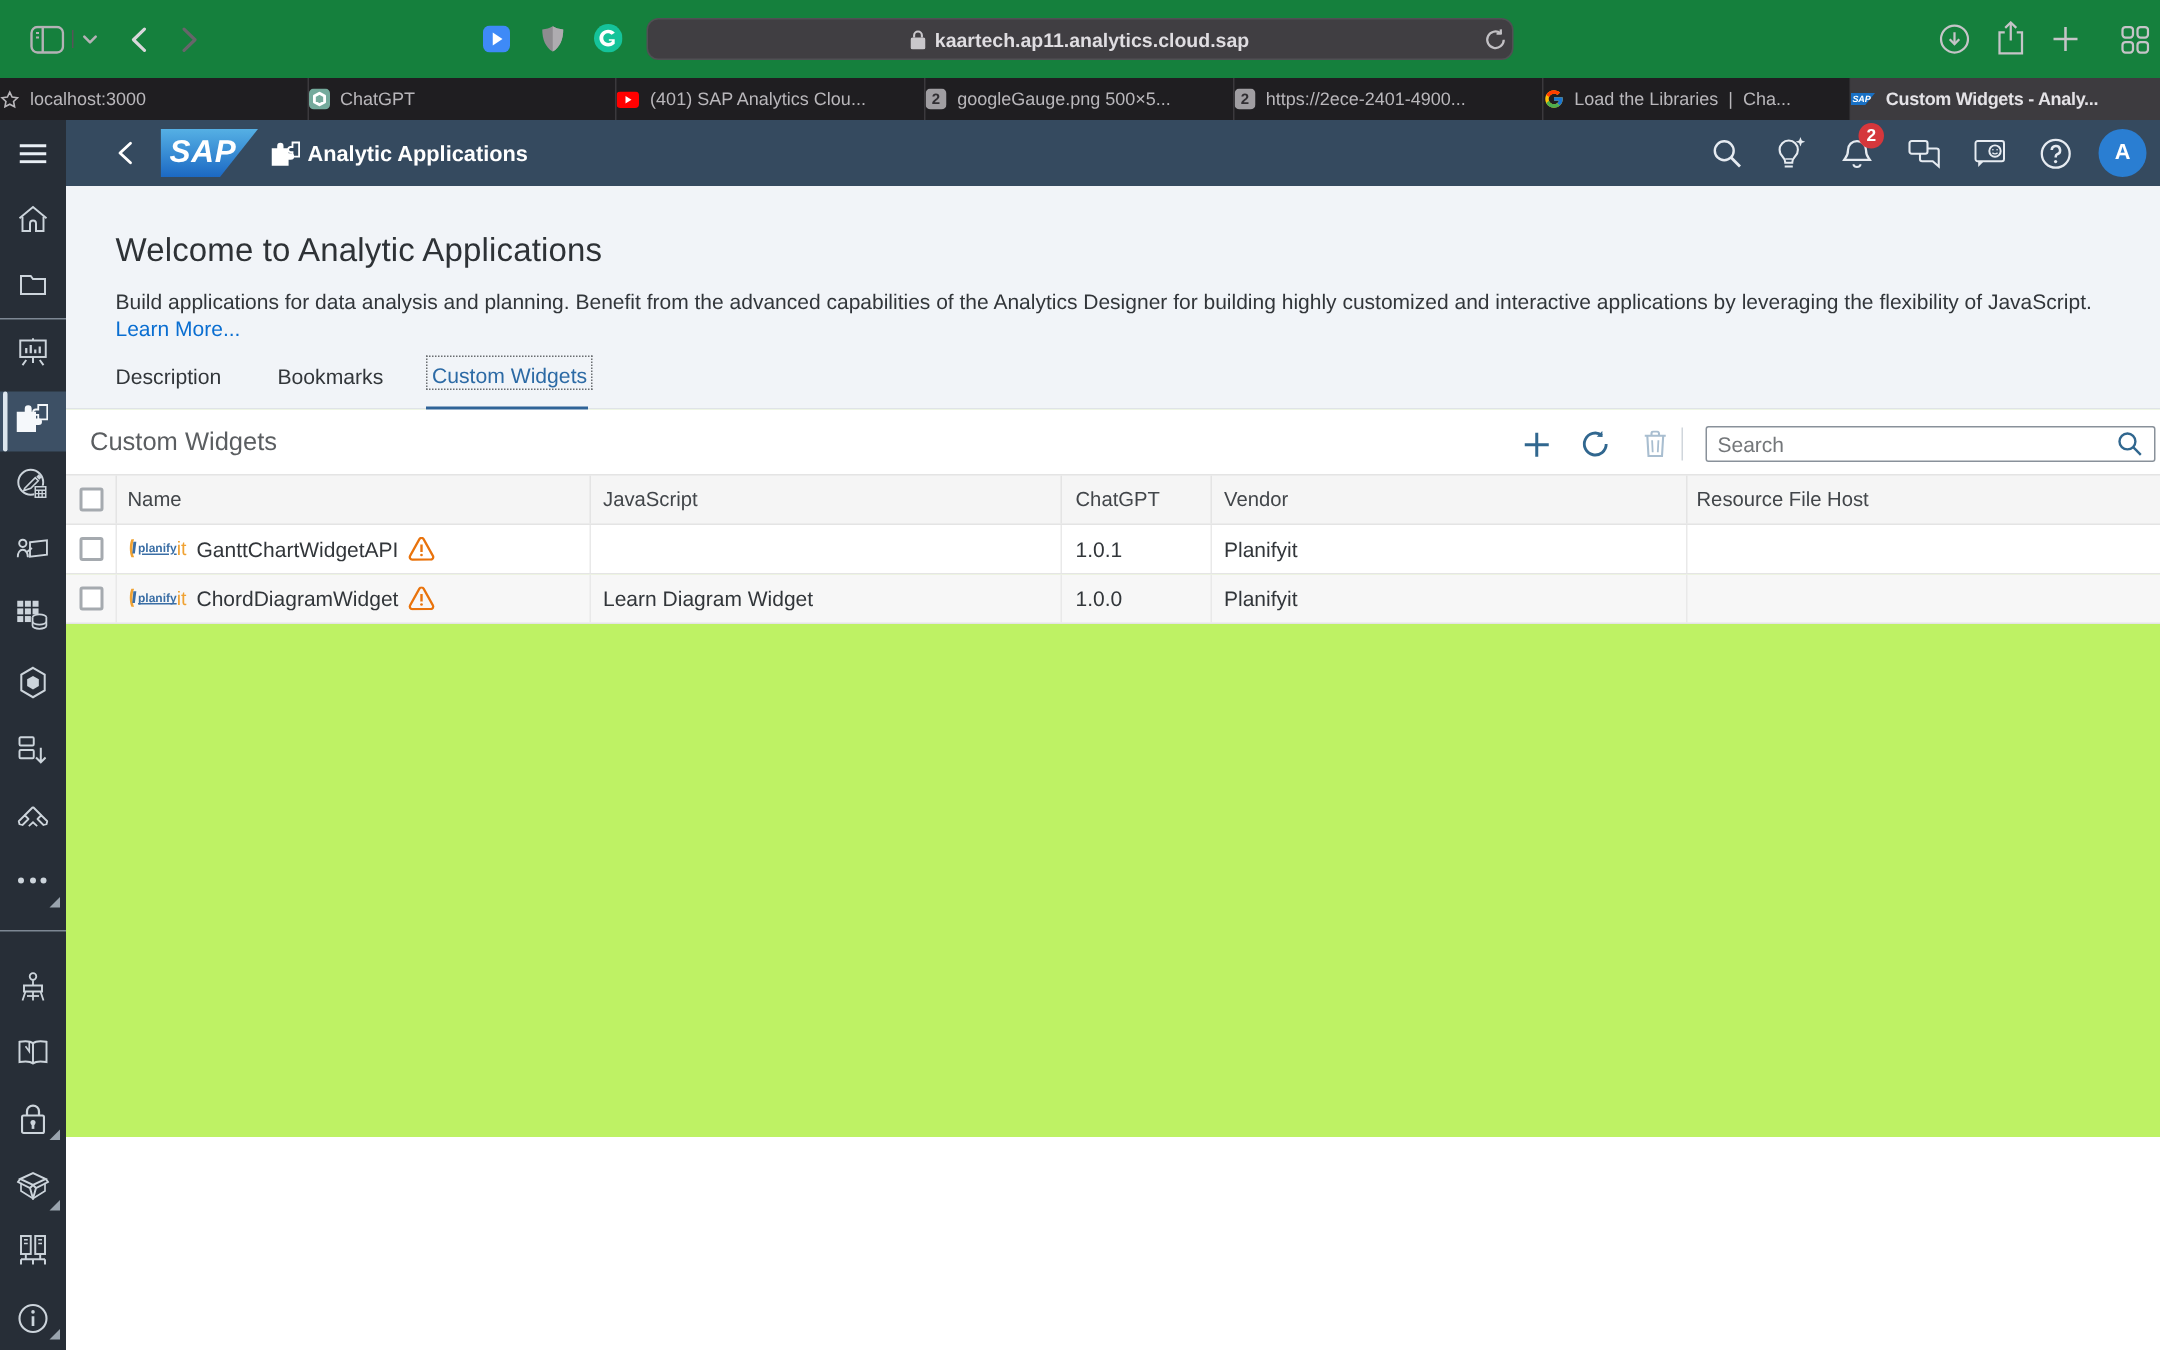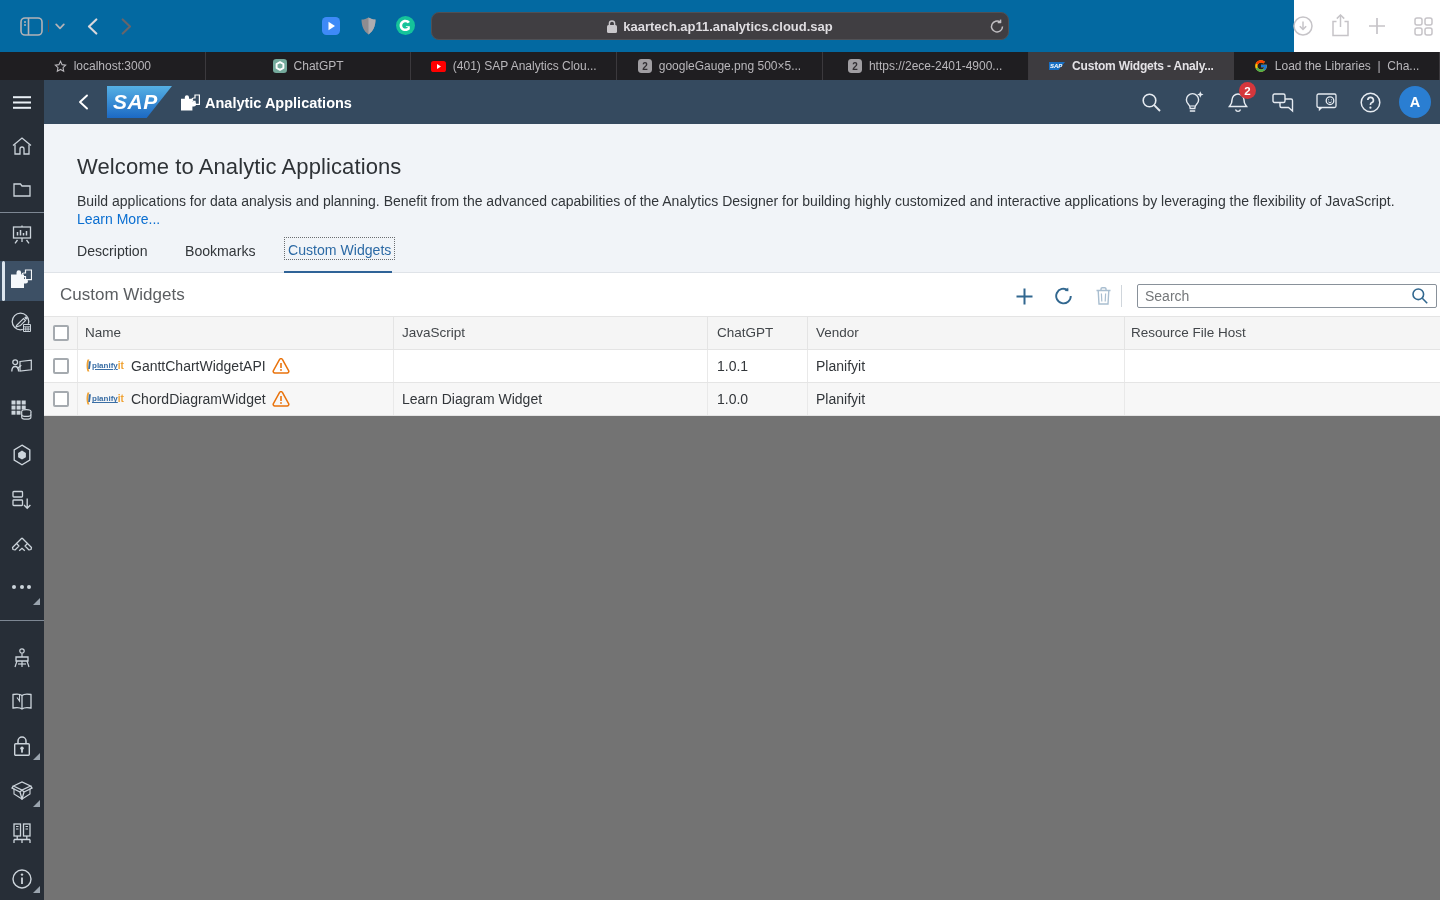--- a/index.html
+++ b/index.html
@@ -1,42 +1,42 @@
 <!DOCTYPE html>
 <html><head>
 <meta charset="utf-8">
 <style>
 * { margin:0; padding:0; box-sizing:border-box; }
 html,body { width:1440px; height:900px; overflow:hidden; font-family:"Liberation Sans", sans-serif; }
-.chrome-top { position:absolute; left:0; top:0; width:1294px; height:52px; background:#0369a1; }
+.chrome-top { position:absolute; left:0; top:0; width:1440px; height:52px; background:#15803d; }
 .tabbar { position:absolute; left:0; top:52px; width:1440px; height:28px; background:#1f1e21; display:flex; }
-.btab { width:205.71px; height:28px; display:flex; align-items:center; justify-content:center; color:#b9b7bb; font-size:12px; border-right:1px solid #3b393d; white-space:nowrap; overflow:hidden; }
+.btab { width:205.71px; height:28px; display:flex; align-items:center; color:#b9b7bb; font-size:12px; border-right:1px solid #3b393d; white-space:nowrap; overflow:hidden; }
 .btab.active { background:#3d3b3f; color:#e4e2e6; border-right:none; font-weight:bold; letter-spacing:-0.2px; }
 .btab .fav { margin-right:7px; flex:0 0 auto; display:flex; }
 .sac-header { position:absolute; left:0; top:80px; width:1440px; height:44px; background:#354a5f; }
 .ham-box { position:absolute; left:0; top:0; width:44px; height:44px; background:#272e37; }
 .sidebar { position:absolute; left:0; top:124px; width:44px; height:776px; background:#272e37; }
-.main { position:absolute; left:44px; top:124px; width:1396px; height:776px; background:#737373;padding-left:28px; }
+.main { position:absolute; left:44px; top:124px; width:1396px; height:634px; background:#bef264;padding-left:28px; }
 .welcome { position:absolute; left:0; top:0; width:1396px; height:149px; background:#f1f4f8; border-bottom:1px solid #dfe3e8; }
 .h1 { position:absolute; left:33px; top:30px; font-size:22px; color:#2e3236; letter-spacing:0.1px; }
 .para { position:absolute; left:33px; top:69px; font-size:14px; color:#32363a; }
 .learn { position:absolute; left:33px; top:87px; font-size:14px; color:#0a6ed1; }
 .tabs { position:absolute; left:0; top:111px; font-size:14.1px; width:100%; height:38px; }
 .toolbar { position:absolute; left:0; top:149px; width:1396px; height:42.5px; background:#fff; }
 .cw-title { position:absolute; left:16px; top:12px; font-size:17px; color:#5b5e61; }
 .tblhead { position:absolute; left:0; top:191.5px; width:1396px; height:34px; background:#f5f5f5; border-top:1px solid #e4e4e4; border-bottom:1px solid #e4e4e4; font-size:13.5px; color:#42464a; }
 .row { position:absolute; left:0; width:1396px; height:33.3px; background:#fff; border-bottom:1px solid #e5e5e5; font-size:14px; color:#32363a; }
 .vline { position:absolute; top:0; width:1px; height:100%; background:#e9e9e9; }
 .cell { position:absolute; top:0; height:100%; display:flex; align-items:center; }
 .cb { width:16px; height:16px; border:2px solid #a5aaaf; border-radius:2px; background:#fff; }
 .dot { width:4px; height:4px; border-radius:50%; background:#ccd4db; display:inline-block; }
 .corner { position:absolute; left:33px; width:0; height:0; border-left:7px solid transparent; border-bottom:7px solid #9aa4ae; }
 .plogo { display:inline-flex; align-items:center; width:34px; flex:0 0 34px; overflow:visible; white-space:nowrap; }
 .pl1 { color:#3a6ea5; font-weight:bold; font-size:8px; letter-spacing:0;text-decoration:underline; }
-.pl2 { color:#f0a232; font-weight:bold; font-size:10px; }
+.pl2 { color:#f0a232; font-weight:normal; font-size:13px; }
 
 </style>
 </head>
 <body>
 <div class="chrome-top">
 
   <svg width="23" height="19" viewBox="0 0 23 19" style="position:absolute;left:20;left:20px;top:17px" fill="none" stroke="#b4b2b6" stroke-width="1.6">
     <rect x="1" y="1" width="21" height="17" rx="4"></rect>
     <line x1="8.5" y1="1" x2="8.5" y2="18"></line>
     <line x1="4" y1="5" x2="6" y2="5" stroke-width="1.4"></line>
@@ -122,34 +122,34 @@
           <rect width="14" height="14" rx="3.4" fill="#a09ea2"></rect>
           <text x="7" y="10.6" font-size="10" font-family="Liberation Sans" font-weight="bold" fill="#312f33" text-anchor="middle">2</text>
         </svg>
       </span>googleGauge.png 500×5...</div>
   <div class="btab"><span class="fav">
         <svg width="14" height="14" viewBox="0 0 14 14">
           <rect width="14" height="14" rx="3.4" fill="#a09ea2"></rect>
           <text x="7" y="10.6" font-size="10" font-family="Liberation Sans" font-weight="bold" fill="#312f33" text-anchor="middle">2</text>
         </svg>
       </span>https://2ece-2401-4900...</div>
-  <div class="btab active"><span class="fav">
-        <svg width="16" height="8" viewBox="0 0 32 16">
-          <polygon points="0,0 32,0 19,16 0,16" fill="#1870c5"></polygon>
-          <text x="2" y="12.5" font-size="12" font-family="Liberation Sans" font-weight="bold" font-style="italic" fill="#fff">SAP</text>
-        </svg>
-      </span>Custom Widgets - Analy...</div>
   <div class="btab"><span class="fav">
         <svg width="14" height="14" viewBox="0 0 48 48">
           <path fill="#FFC107" d="M43.6 20H42V20H24v8h11.3C33.7 32.7 29.2 36 24 36c-6.6 0-12-5.4-12-12s5.4-12 12-12c3.1 0 5.8 1.2 8 3l5.7-5.7C34 6.1 29.3 4 24 4 13 4 4 13 4 24s9 20 20 20 20-9 20-20c0-1.3-.1-2.7-.4-4z"></path>
           <path fill="#FF3D00" d="M6.3 14.7l6.6 4.8C14.7 15.1 19 12 24 12c3.1 0 5.8 1.2 8 3l5.7-5.7C34 6.1 29.3 4 24 4 16.3 4 9.7 8.3 6.3 14.7z"></path>
           <path fill="#4CAF50" d="M24 44c5.2 0 9.9-2 13.4-5.2l-6.2-5.2C29.2 35.1 26.7 36 24 36c-5.2 0-9.6-3.3-11.3-8l-6.5 5C9.5 39.6 16.2 44 24 44z"></path>
           <path fill="#1976D2" d="M43.6 20H42V20H24v8h11.3c-.8 2.2-2.2 4.2-4.1 5.6l6.2 5.2C36.9 39.2 44 34 44 24c0-1.3-.1-2.7-.4-4z"></path>
         </svg>
       </span>Load the Libraries&nbsp;&nbsp;|&nbsp;&nbsp;Cha...</div>
+  <div class="btab active"><span class="fav">
+        <svg width="16" height="8" viewBox="0 0 32 16">
+          <polygon points="0,0 32,0 19,16 0,16" fill="#1870c5"></polygon>
+          <text x="2" y="12.5" font-size="12" font-family="Liberation Sans" font-weight="bold" font-style="italic" fill="#fff">SAP</text>
+        </svg>
+      </span>Custom Widgets - Analy...</div>
 </div>
 <div class="sac-header">
   <div class="ham-box">
     <svg width="18" height="13" viewBox="0 0 18 13" style="position:absolute;left:13px;top:16px">
         <g stroke="#e9eff5" stroke-width="2">
           <line x1="0" y1="1.2" x2="18" y2="1.2"></line>
           <line x1="0" y1="6.5" x2="18" y2="6.5"></line>
           <line x1="0" y1="11.8" x2="18" y2="11.8"></line>
         </g>
       </svg>

